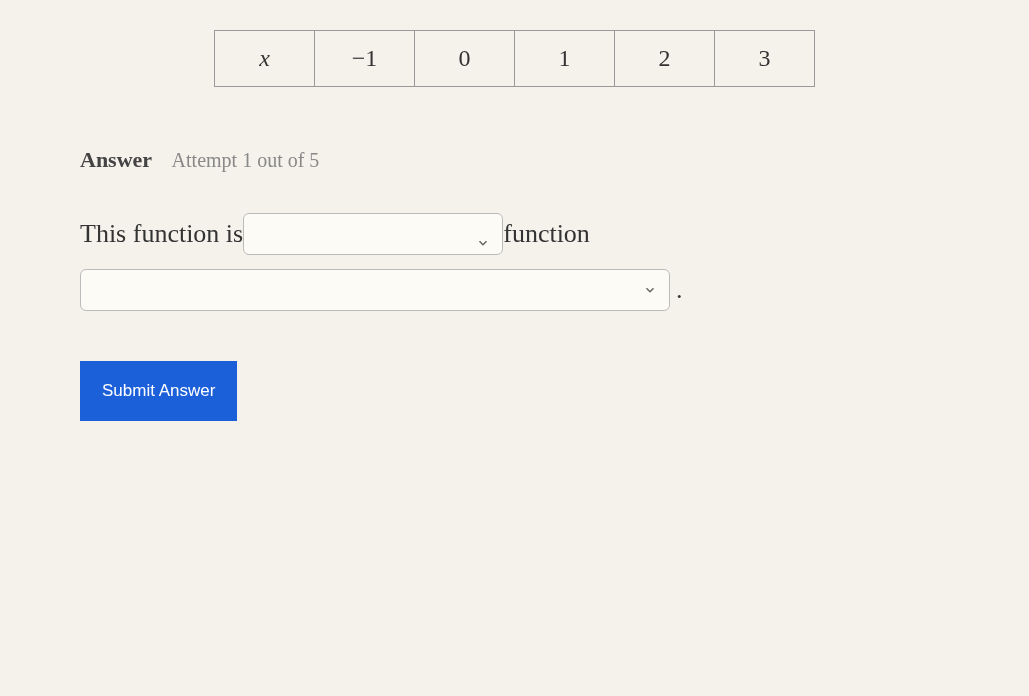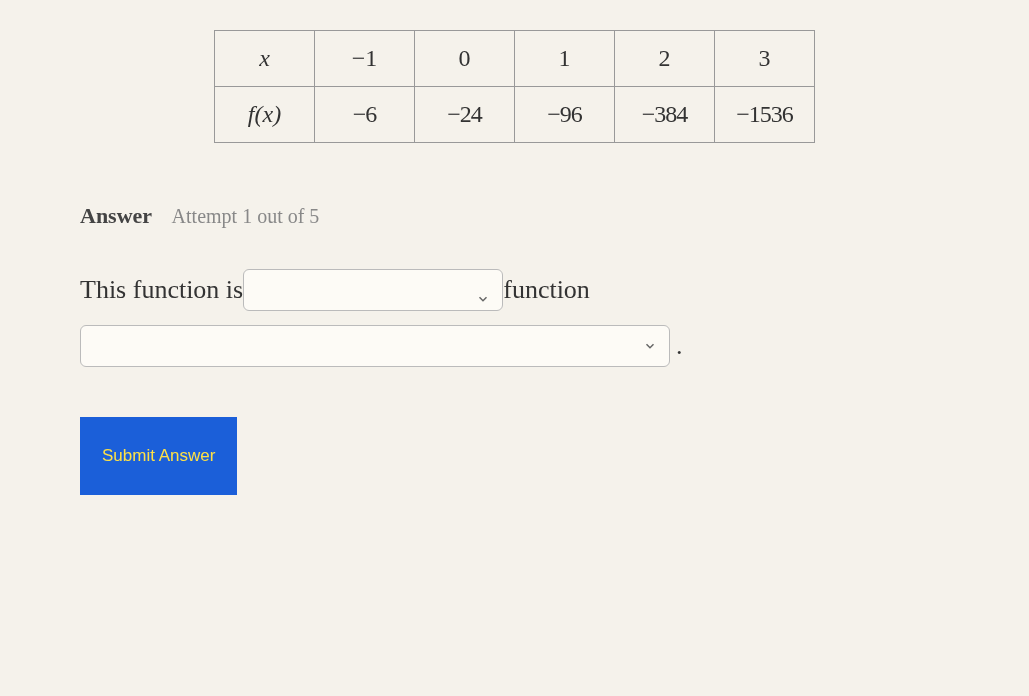--- a/index.html
+++ b/index.html
@@ -77,23 +77,23 @@
       align-items: center;
       gap: 6px;
       margin-bottom: 50px;
     }
     .period {
       font-size: 26px;
       color: #333;
     }
     .submit-btn {
       background: #1b5fd9;
-      color: #fde047;
+      color: #ffffff;
       border: none;
-      padding: 29px 22px;
+      padding: 20px 22px;
       font-size: 17px;
       font-family: Arial, sans-serif;
       cursor: pointer;
     }
     .neg { letter-spacing: -1px; }
   </style>
 </head>
 <body>
 
 
@@ -101,28 +101,20 @@
 <div class="table-container">
   <table>
     <tbody>
         <tr>
       <td class="header-cell">x</td>
       <td>−1</td>
       <td>0</td>
       <td>1</td>
       <td>2</td>
       <td>3</td>
-    </tr>
-    <tr>
-      <td class="header-cell">f(x)</td>
-      <td class="neg">−6</td>
-      <td class="neg">−24</td>
-      <td class="neg">−96</td>
-      <td class="neg">−384</td>
-      <td class="neg">−1536</td>
     </tr>
   </tbody>
     </table>
 </div>
 
 <div class="answer-row">
   <span class="answer-label">Answer</span>
   <span class="attempt-text">Attempt 1 out of 5</span>
 </div>
 

